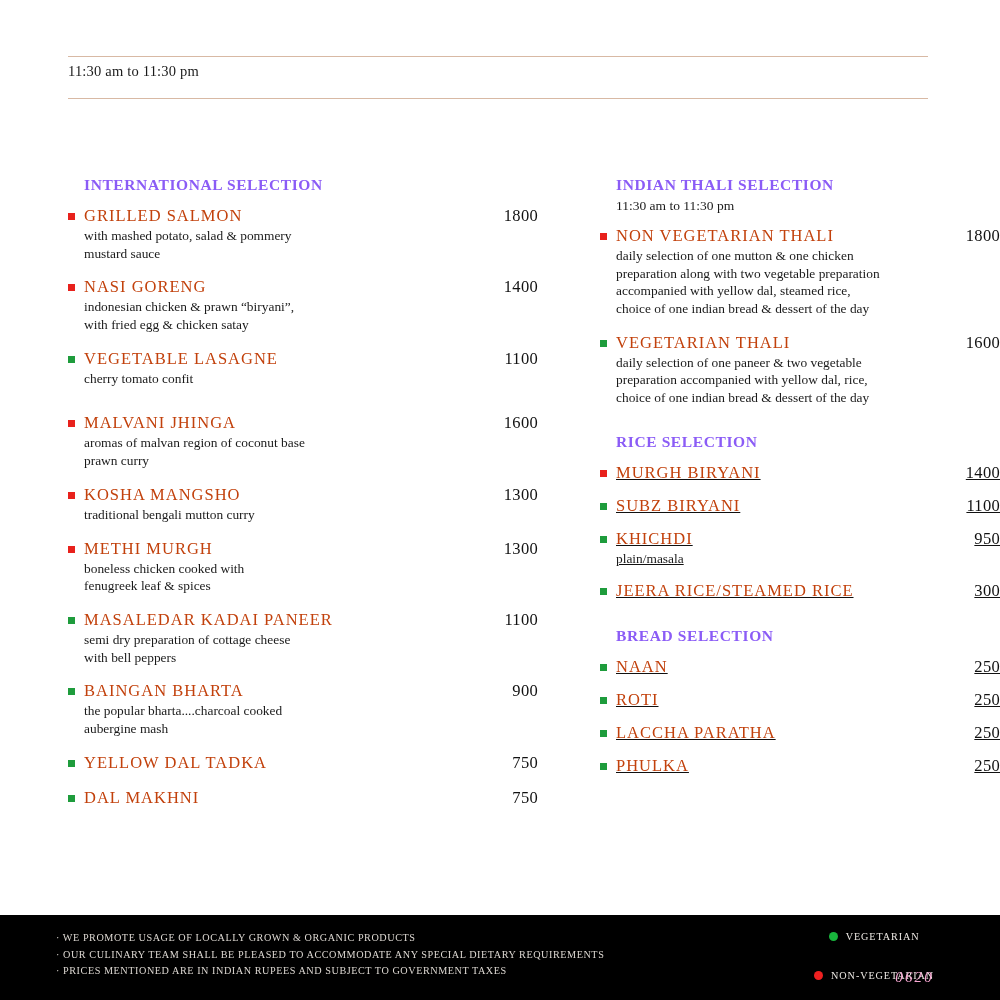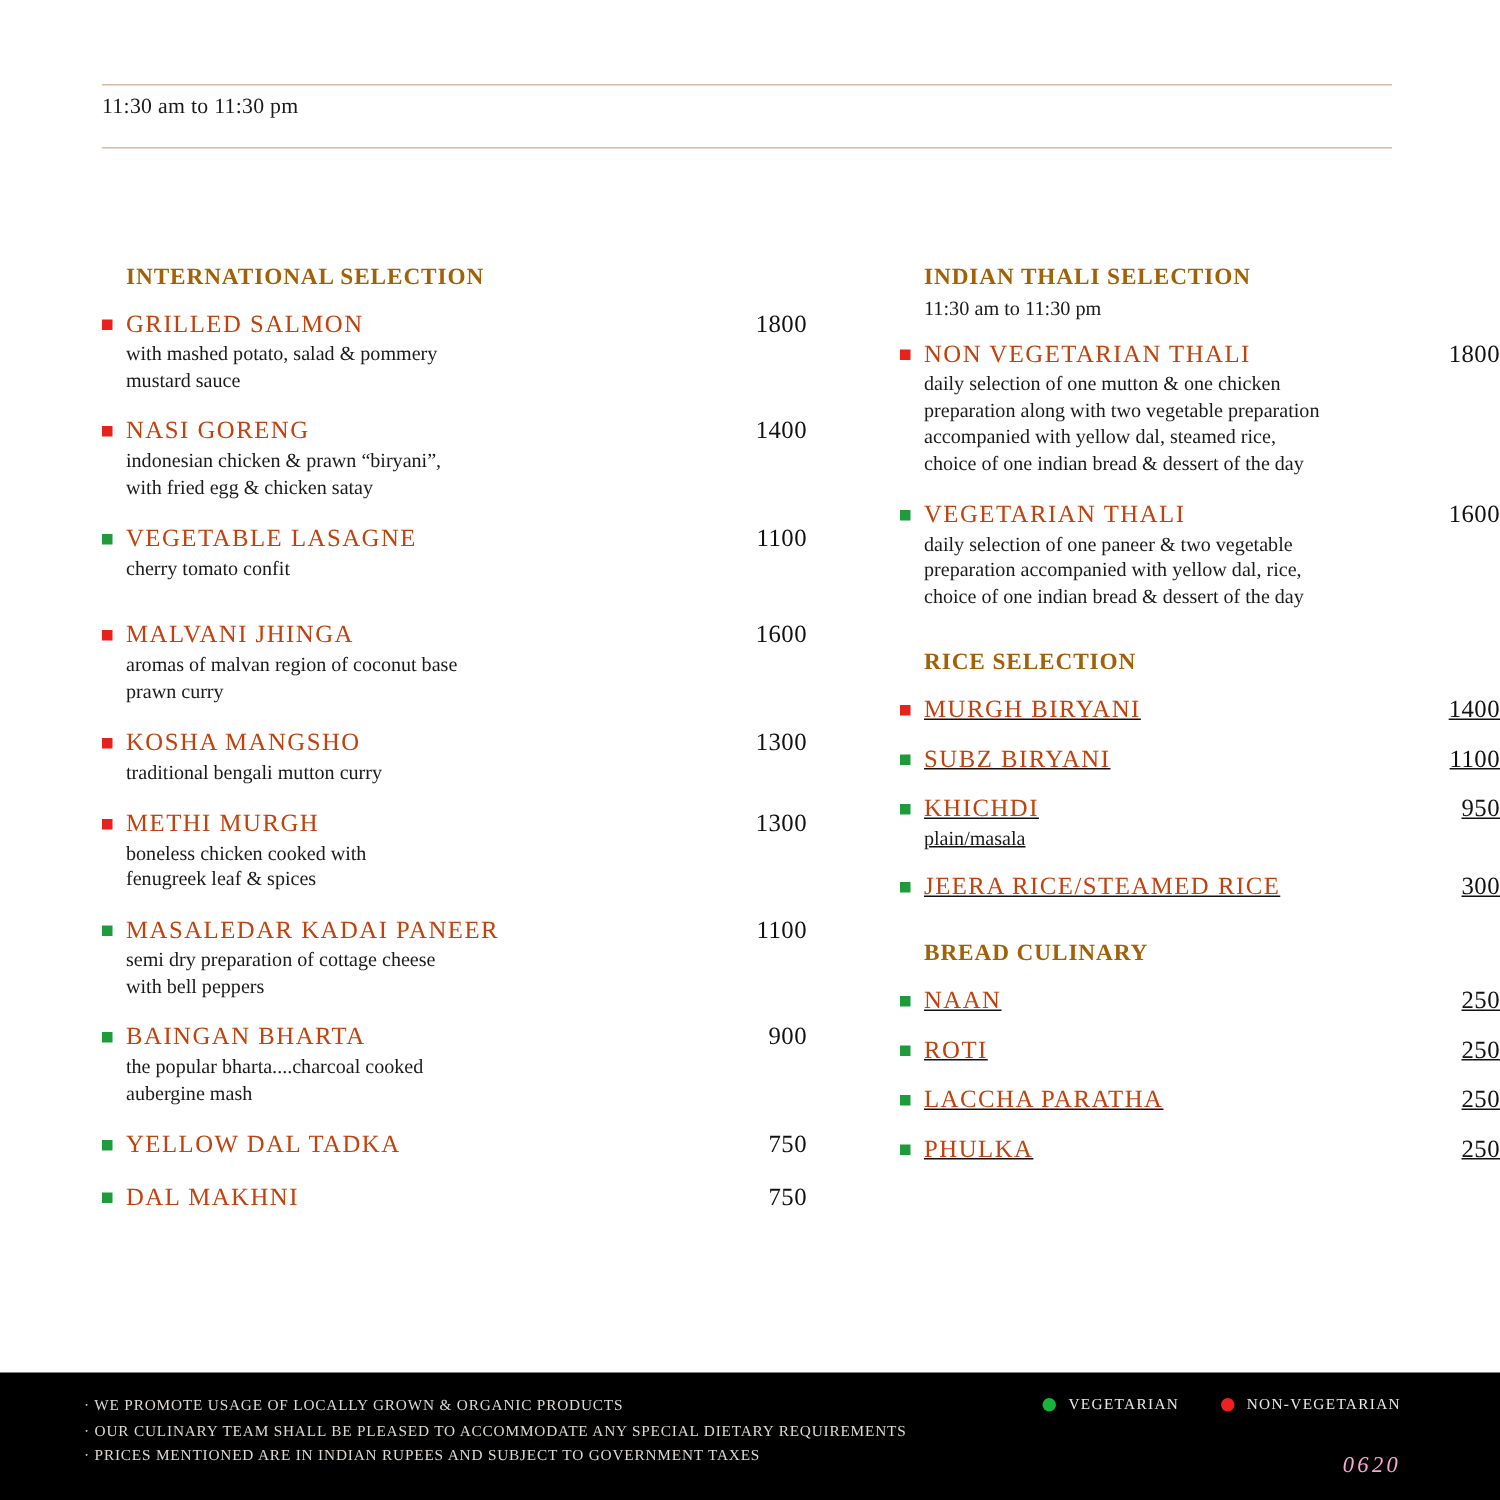--- a/index.html
+++ b/index.html
@@ -67,21 +67,21 @@
   .col-left  { width: 470px; margin-left: 68px; }
   .col-right { width: 400px; margin-left: 62px; }
 
   .section { margin: 0 0 0 0; }
   .section + .section { margin-top: 26px; }
 
   .section-head {
     font-size: 15.5px;
     font-weight: bold;
     letter-spacing: 0.6px;
-    color: #a16207;
+    color: #8b5cf6;
     margin: 0 0 12px 0;
     padding-left: 16px;
   }
   .section-time {
     font-size: 13.5px;
     color: #1a1a1a;
     margin: -8px 0 12px 0;
     padding-left: 16px;
   }
 
@@ -159,20 +159,21 @@
   .footer-legend {
     position: absolute;
     right: 66px;
     top: 16px;
     display: flex;
     align-items: center;
     gap: 28px;
     font-size: 10.2px;
     letter-spacing: 0.9px;
     color: #ede9e4;
+    flex-direction: column;
   }
   .legend-item { display: flex; align-items: center; gap: 8px; }
   .dot { width: 9px; height: 9px; border-radius: 50%; display: inline-block; }
   .dot.veg    { background: #18b43c; }
   .dot.nonveg { background: #ee2020; }
   .page-no {
     position: absolute;
     right: 66px;
     bottom: 14px;
     font-size: 15px;
@@ -334,21 +335,21 @@
             <li class="item">
               <span class="marker veg"></span>
               <div class="item-row">
                 <span class="item-name">JEERA RICE/STEAMED RICE</span>
                 <span class="item-price">300</span>
               </div>
             </li>
           </ul>
         </div>
         <div class="section compact">
-          <div class="section-head">BREAD CULINARY</div>
+          <div class="section-head">BREAD SELECTION</div>
           <ul class="items">
             <li class="item">
               <span class="marker veg"></span>
               <div class="item-row">
                 <span class="item-name">NAAN</span>
                 <span class="item-price">250</span>
               </div>
             </li>
             <li class="item">
               <span class="marker veg"></span>

